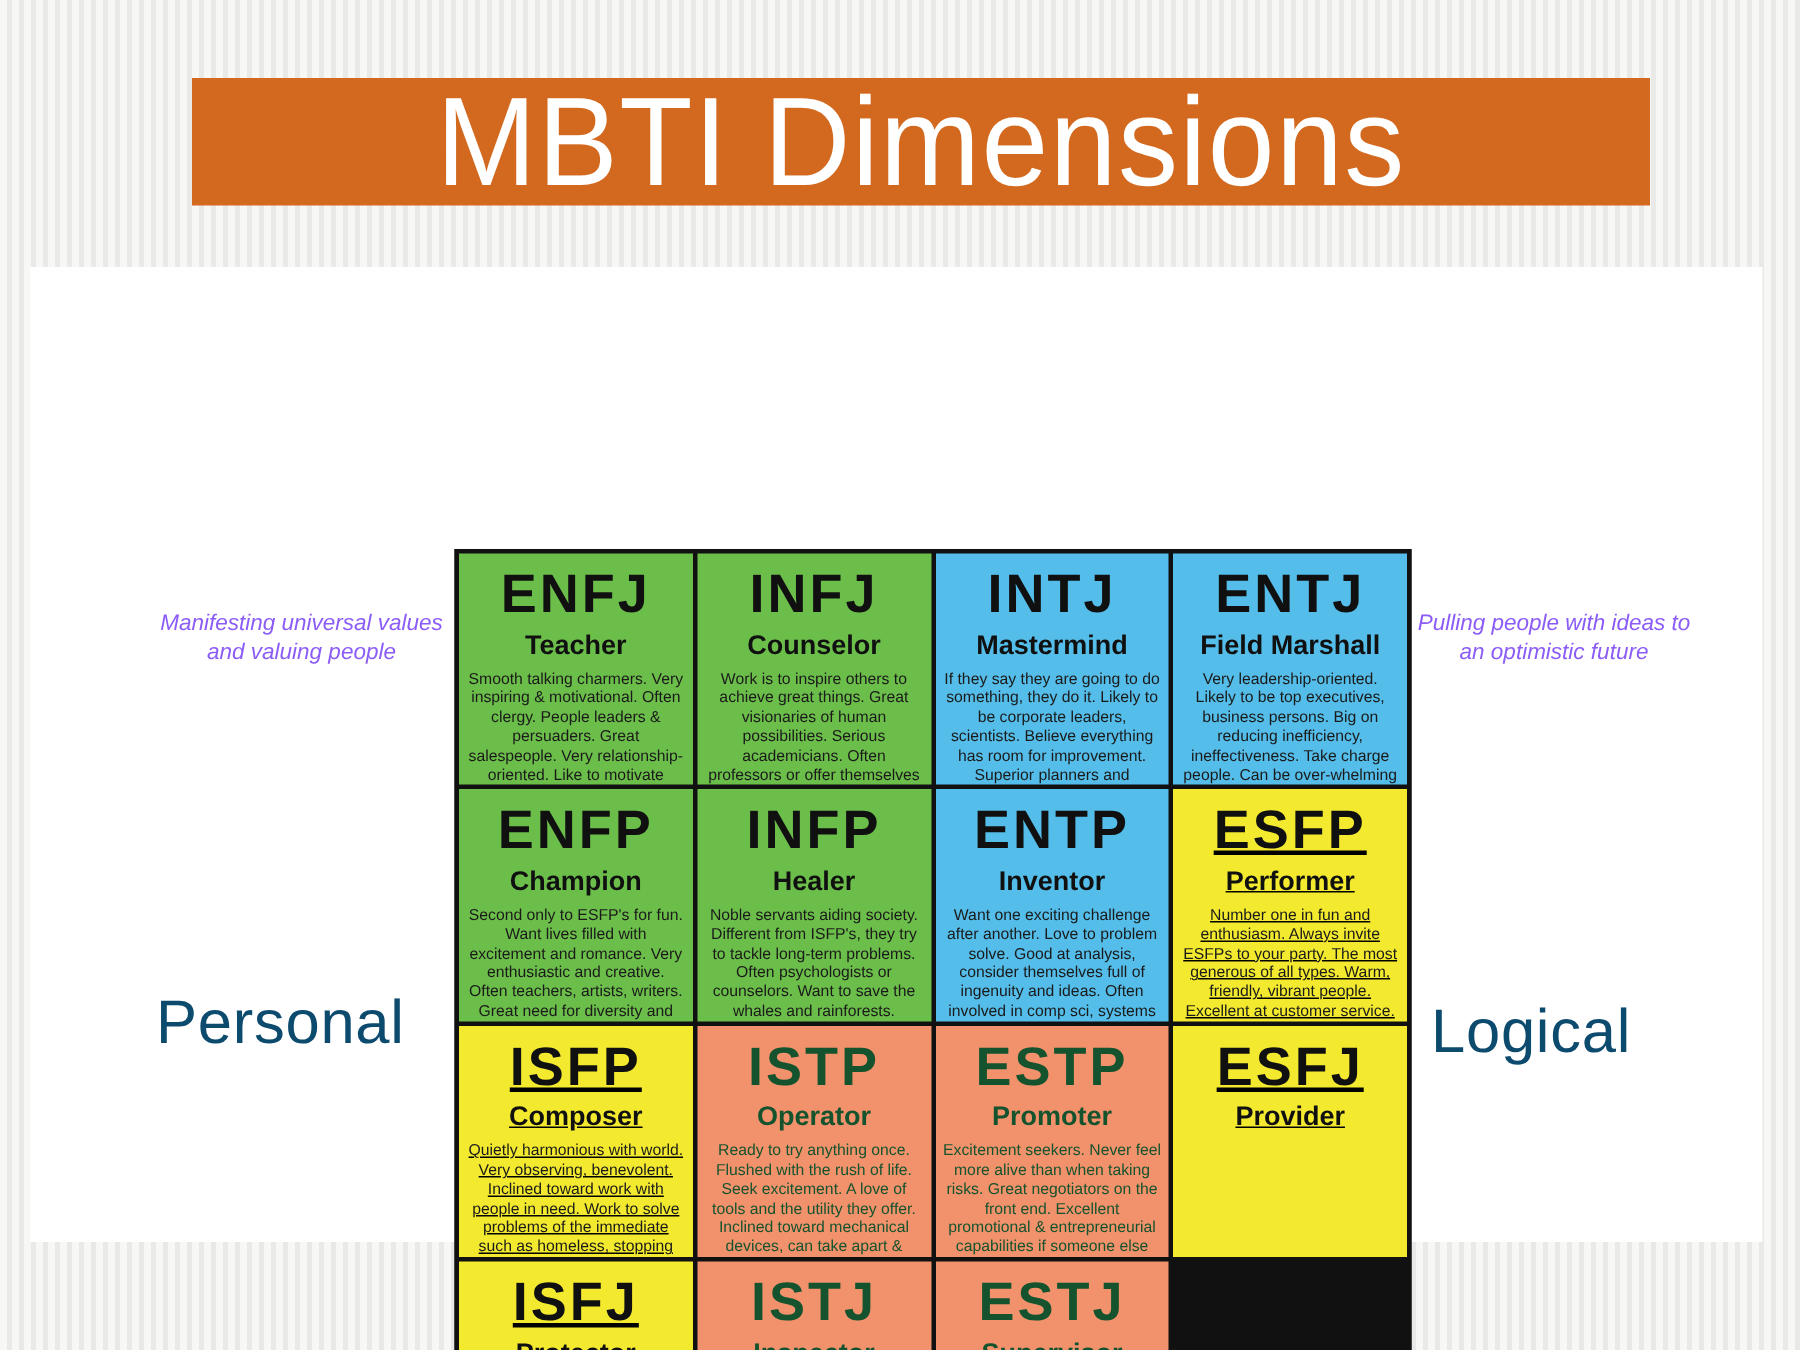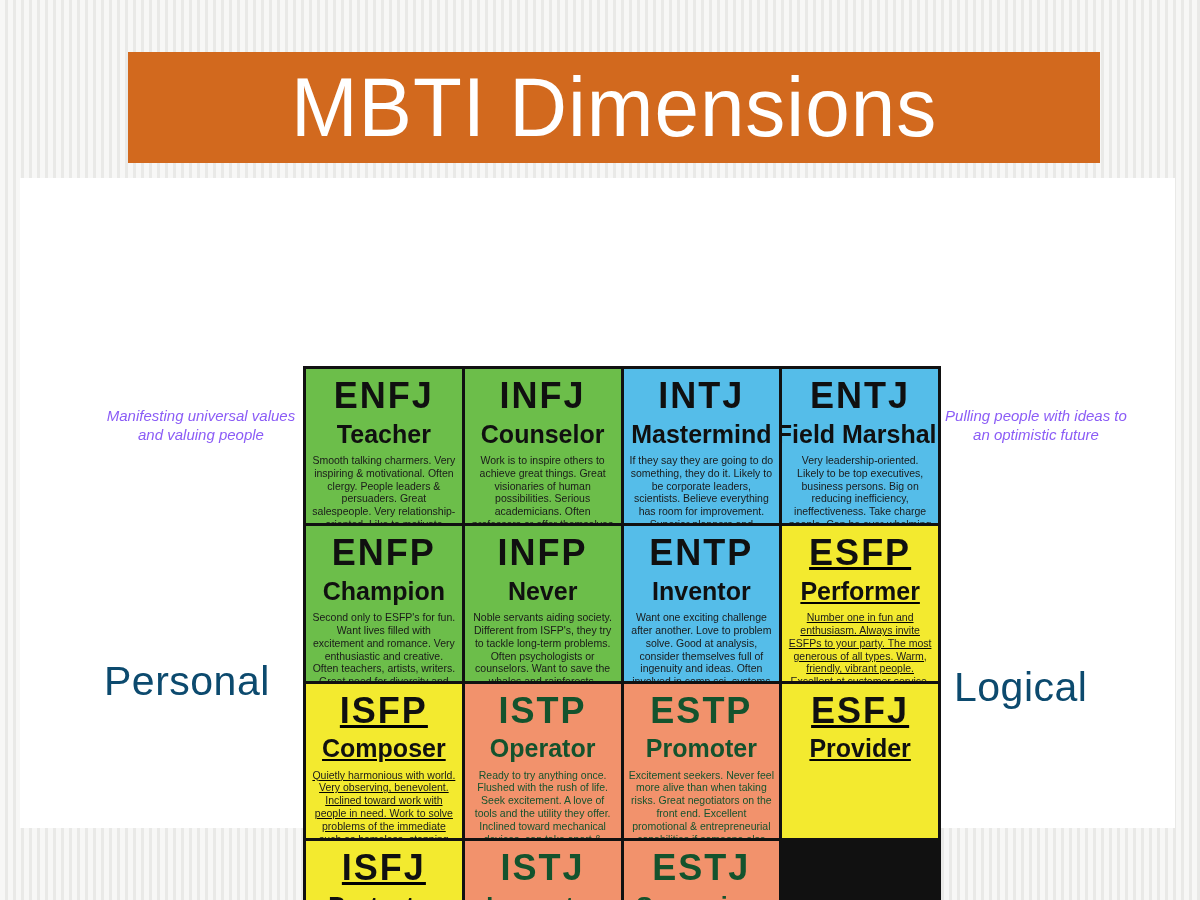--- a/index.html
+++ b/index.html
@@ -6,21 +6,21 @@
   html, body { width: 1200px; height: 900px; overflow: hidden; }
   body {
     font-family: "Liberation Sans", sans-serif;
     background: repeating-linear-gradient(90deg,
       #f7f7f6 0px, #f7f7f6 5px,
       #e9e9e7 5px, #e9e9e7 8px);
     position: relative;
   }
   .title-banner {
     position: absolute; left: 128px; top: 52px;
-    width: 972px; height: 111px;
+    width: 972px; height: 85px;
     background: var(--banner, #d2691e);
     display: flex; align-items: center; justify-content: center;
   }
   .title-banner .title-text {
     color: #ffffff; font-size: 80px; font-weight: 400;
     letter-spacing: 1px; white-space: nowrap;
     transform: scaleY(1.05);
   }
   .content-panel {
     position: absolute; left: 20px; top: 178px;
@@ -43,21 +43,21 @@
   }
   .c-nf { background: var(--nf, #6cbe4a); }
   .c-nt { background: var(--nt, #55bde9); }
   .c-sf { background: var(--sf, #f3ea2f); text-decoration: underline; }
   .c-st { background: var(--st, #f2926c); }
   .cell .code {
     font-size: 36px; font-weight: 700; color: #101010;
     line-height: 1.05; letter-spacing: 2px;
   }
   .cell .nick {
-    font-size: 25px; font-weight: 700; color: #101010;
+    font-size: 18px; font-weight: 700; color: #101010;
     margin-top: 6px; line-height: 1.05; white-space: nowrap;
   }
   .cell .desc {
     font-size: 10.5px; color: #1a1a1a; margin-top: 7px;
     line-height: 1.22;
   }
   .c-st .desc, .c-st .code, .c-st .nick { color: #14532d; }
   .caption {
     position: absolute; font-style: italic; font-size: 15px;
     color: #8b5cf6; text-align: center; line-height: 1.25; margin-top: 48px;
@@ -109,21 +109,21 @@
       <div class="desc">Very leadership-oriented. Likely to be top executives, business persons.  Big on reducing inefficiency, ineffectiveness. Take charge people. Can be over-whelming to less outgoing types.</div>
     </div>
 
     <div class="cell c-nf">
       <div class="code">ENFP</div>
       <div class="nick">Champion</div>
       <div class="desc">Second only to ESFP's for fun. Want lives filled with excitement and romance.  Very enthusiastic and creative.  Often teachers, artists, writers.  Great need for diversity and change.</div>
     </div>
     <div class="cell c-nf">
       <div class="code">INFP</div>
-      <div class="nick">Never</div>
+      <div class="nick">Healer</div>
       <div class="desc">Noble servants aiding society. Different from ISFP's, they try to tackle long-term problems. Often psychologists or counselors.  Want to save the whales and rainforests.</div>
     </div>
     <div class="cell c-nt">
       <div class="code">ENTP</div>
       <div class="nick">Inventor</div>
       <div class="desc">Want one exciting challenge after another. Love to problem solve. Good at analysis, consider themselves full of ingenuity and ideas. Often involved in comp sci, systems analysis, design.</div>
     </div>
 
     <div class="cell c-sf">
       <div class="code">ESFP</div>

